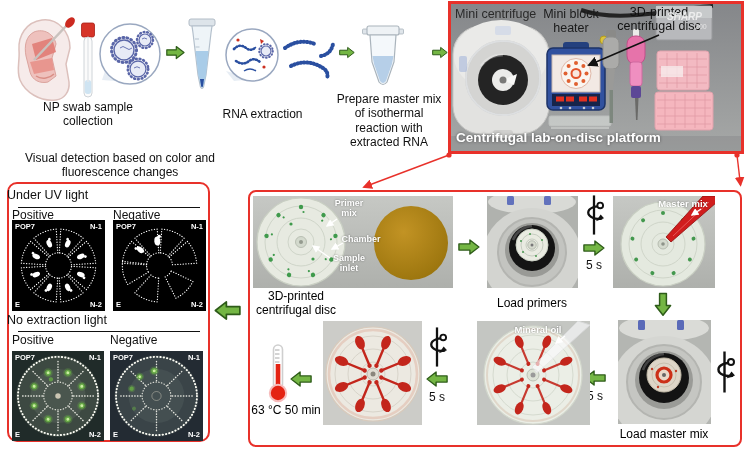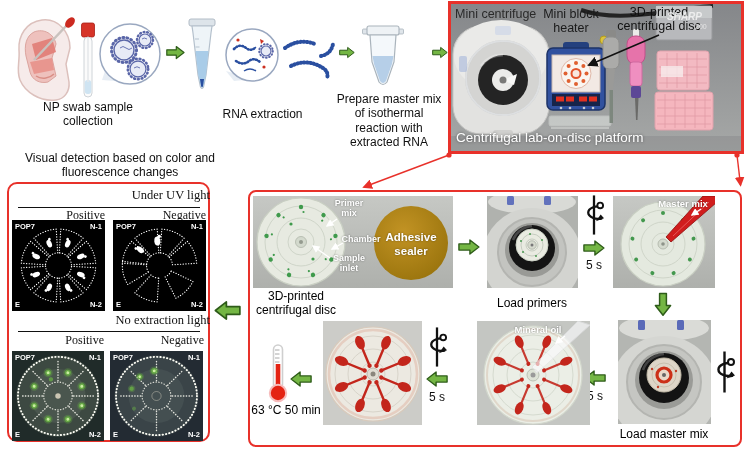--- a/index.html
+++ b/index.html
@@ -10,21 +10,21 @@
   .preline{white-space:pre-line;}
   .wlbl{position:absolute;color:#fff;font-size:9px;line-height:1.15;text-align:center;
         text-shadow:0 0 2px rgba(0,0,0,.45);z-index:3;}
   .corner{position:absolute;color:#fff;font-size:7.5px;z-index:3;}
   .redbox{position:absolute;border:2px solid #e8312a;background:transparent;}
   .photo{position:absolute;overflow:hidden;font-weight:bold;}
   .photo svg{display:block;}
   .caption{position:absolute;text-align:center;font-size:12px;line-height:1.2;color:#000;}
   .spinlbl{position:absolute;text-align:center;font-size:12px;color:#111;}
   .hline{position:absolute;border-top:1.6px solid #111;}
-  .colhead{position:absolute;text-align:right;font-size:12px;color:#111;font-family:Liberation Serif, serif;}
+  .colhead{position:absolute;text-align:left;font-size:12px;color:#111;}
 </style>
 </head>
 <body>
 
 <div id="canvas">
 
   <svg width="0" height="0" style="position:absolute">
     <defs>
       <linearGradient id="gphoto" x1="0" y1="0" x2="0" y2="1">
         <stop offset="0" stop-color="#c6c8c4"></stop>
@@ -273,21 +273,21 @@
 
       <line x1="208" y1="31" x2="138" y2="61" stroke="#111" stroke-width="1.5" marker-end="url(#ba)"></line>
     </svg>
     <div class="abs" style="left:4px;top:3px;font-size:12.5px;color:#2a2a2a">Mini centrifuge</div>
     <div class="abs preline" style="left:84px;top:3px;width:72px;text-align:center;font-size:12.5px;line-height:1.15;color:#1a1a1a">Mini block
 heater</div>
     <div class="abs preline" style="left:150px;top:1px;width:116px;text-align:center;font-size:12.5px;line-height:1.15;color:#111">3D-printed
 centrifugal disc</div>
     <div class="abs" style="left:216px;top:7px;font-size:10px;font-weight:bold;font-style:italic;color:#f2f2f2;opacity:.9">SHARP</div>
     <div class="abs" style="left:244px;top:19px;font-size:7px;color:#ececec;opacity:.85">200</div>
-    <div class="abs" style="left:5px;top:126px;font-size:13.5px;font-weight:normal;color:#fff;text-shadow:0 0 3px rgba(0,0,0,.5)">Centrifugal lab-on-disc platform</div>
+    <div class="abs" style="left:5px;top:126px;font-size:13.5px;font-weight:bold;color:#fff;text-shadow:0 0 3px rgba(0,0,0,.5)">Centrifugal lab-on-disc platform</div>
   </div>
 
   <svg class="abs" style="left:0;top:0;pointer-events:none;z-index:4" width="748" height="468" viewBox="0 0 748 468">
     <circle cx="449" cy="155" r="2.6" fill="#e8312a"></circle>
     <line x1="449" y1="155" x2="364" y2="187" stroke="#e8312a" stroke-width="1.4" marker-end="url(#ra)"></line>
     <circle cx="737" cy="155" r="2.6" fill="#e8312a"></circle>
     <line x1="737" y1="155" x2="740.5" y2="185" stroke="#e8312a" stroke-width="1.4" marker-end="url(#ra)"></line>
   </svg>
 
   <div class="lbl preline" style="left:6px;top:151px;width:228px">Visual detection based on color and
@@ -560,22 +560,20 @@
         <line x1="84" y1="23" x2="74" y2="30" marker-end="url(#wa)"></line>
         <line x1="90" y1="47" x2="79" y2="53" marker-end="url(#wa)"></line>
         <line x1="77" y1="62" x2="60" y2="50" marker-end="url(#wa)"></line>
       </g>
     </svg>
     <div class="wlbl preline" style="left:80px;top:2px;width:32px">Primer
 mix</div>
     <div class="wlbl" style="left:86px;top:38px;width:44px">Chamber</div>
     <div class="wlbl preline" style="left:78px;top:57px;width:36px">Sample
 inlet</div>
-    <div class="wlbl preline" style="left:129px;top:35px;width:58px;font-size:11.5px;line-height:1.2">Adhesive
-sealer</div>
   </div>
   <div class="caption preline" style="left:251px;top:289px;width:90px">3D-printed
 centrifugal disc</div>
 
   <svg class="abs" style="left:458px;top:238px" width="22" height="18">
       <use href="#arrow-r"></use>
     </svg>
 
   <div class="photo" style="left:487px;top:196px;width:91px;height:92px">
     <svg width="91" height="92" viewBox="0 0 91 92">

